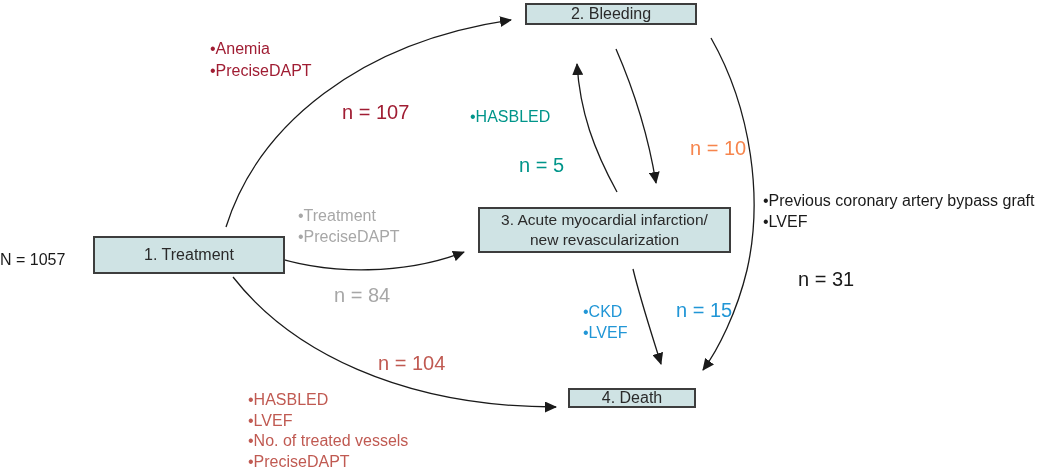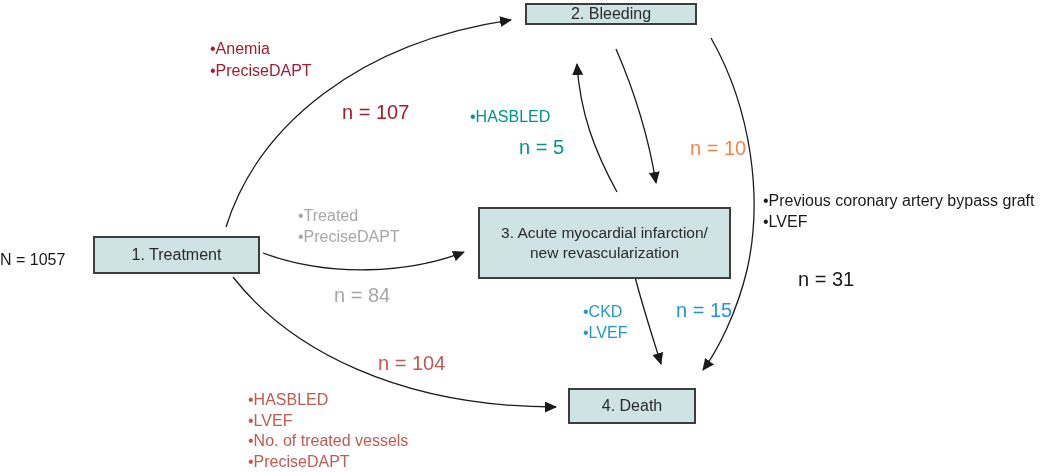--- a/index.html
+++ b/index.html
@@ -10,38 +10,38 @@
     --box-fill:#cfe3e4; --box-border:#3d3d3d; --arrow:#1a1a1a;
   }
   svg.arrows { position:absolute; inset:0; width:1050px; height:472px; }
   svg.arrows path { fill:none; stroke:var(--arrow); stroke-width:1.3; }
 
   .state-box {
     position:absolute; background:var(--box-fill); border:2px solid var(--box-border);
     display:flex; flex-direction:column; align-items:center; justify-content:center;
     font-size:16px; color:#2a2a2a; text-align:center; line-height:20px;
   }
-  .box-treatment { left:93px;  top:236px; width:167px; height:38px; }
+  .box-treatment { left:93px;  top:236px; width:192px; height:38px; }
   .box-bleeding  { left:525px; top:3px;   width:172px; height:22px; }
-  .box-ami       { left:478px; top:207px; width:253px; height:72px; font-size:15.5px; }
-  .box-death     { left:568px; top:388px; width:128px; height:36px; }
+  .box-ami       { left:478px; top:207px; width:253px; height:46px; font-size:15.5px; }
+  .box-death     { left:568px; top:388px; width:128px; height:20px; }
 
   .label { position:absolute; font-size:16px; white-space:nowrap; }
   .factors .li::before { content:"\2022 "; }
   .nlabel { font-size:20px; }
 
   .pop     { left:0px;   top:251px; }
   .g-tb    { left:210px; top:38px;  line-height:22px; }
   .n-tb    { left:342px; top:101px; }
   .g-tami  { left:298px; top:205px; line-height:21px; }
   .n-tami  { left:334px; top:284px; }
   .g-td    { left:248px; top:390px; line-height:20.5px; }
   .n-td    { left:378px; top:352px; }
   .g-amib  { left:470px; top:108px; }
-  .n-amib  { left:519px; top:136px; }
+  .n-amib  { left:519px; top:154px; }
   .g-bami  { left:668px; top:106px; }
   .n-bami  { left:690px; top:137px; }
   .g-bd    { left:763px; top:190px; line-height:21px; }
   .n-bd    { left:770px; top:268px; }
   .g-amid  { left:583px; top:289px; line-height:21px;margin-top:12px; }
   .n-amid  { left:676px; top:299px; }
 </style>
 </head>
 <body>
 
@@ -78,21 +78,21 @@
     <span>4. Death</span>
   </div>
 
   <div class="label factors g-tb" style="color: rgb(160, 29, 51);">
     <div class="li">Anemia</div>
     <div class="li">PreciseDAPT</div>
   </div>
   <div class="label nlabel n-tb" style="color: rgb(160, 29, 51);">n = 107</div>
 
   <div class="label factors g-tami" style="color: rgb(167, 167, 167);">
-    <div class="li">Treated</div>
+    <div class="li">Treatment</div>
     <div class="li">PreciseDAPT</div>
   </div>
   <div class="label nlabel n-tami" style="color: rgb(167, 167, 167); text-align: center;">n = 84</div>
 
   <div class="label nlabel n-td" style="color: rgb(192, 90, 82);">n = 104</div>
   <div class="label factors g-td" style="color: rgb(192, 90, 82);">
     <div class="li">HASBLED</div>
     <div class="li">LVEF</div>
     <div class="li">No. of treated vessels</div>
     <div class="li">PreciseDAPT</div>

